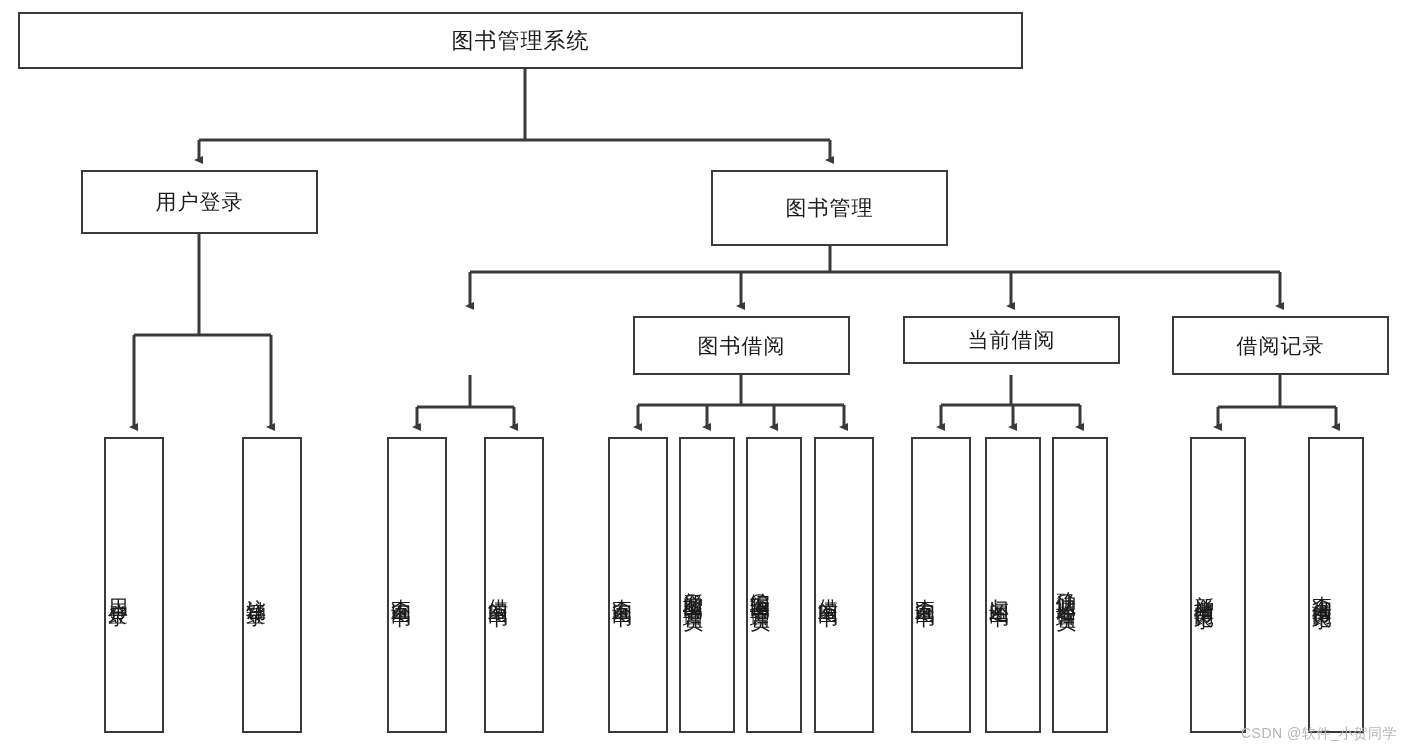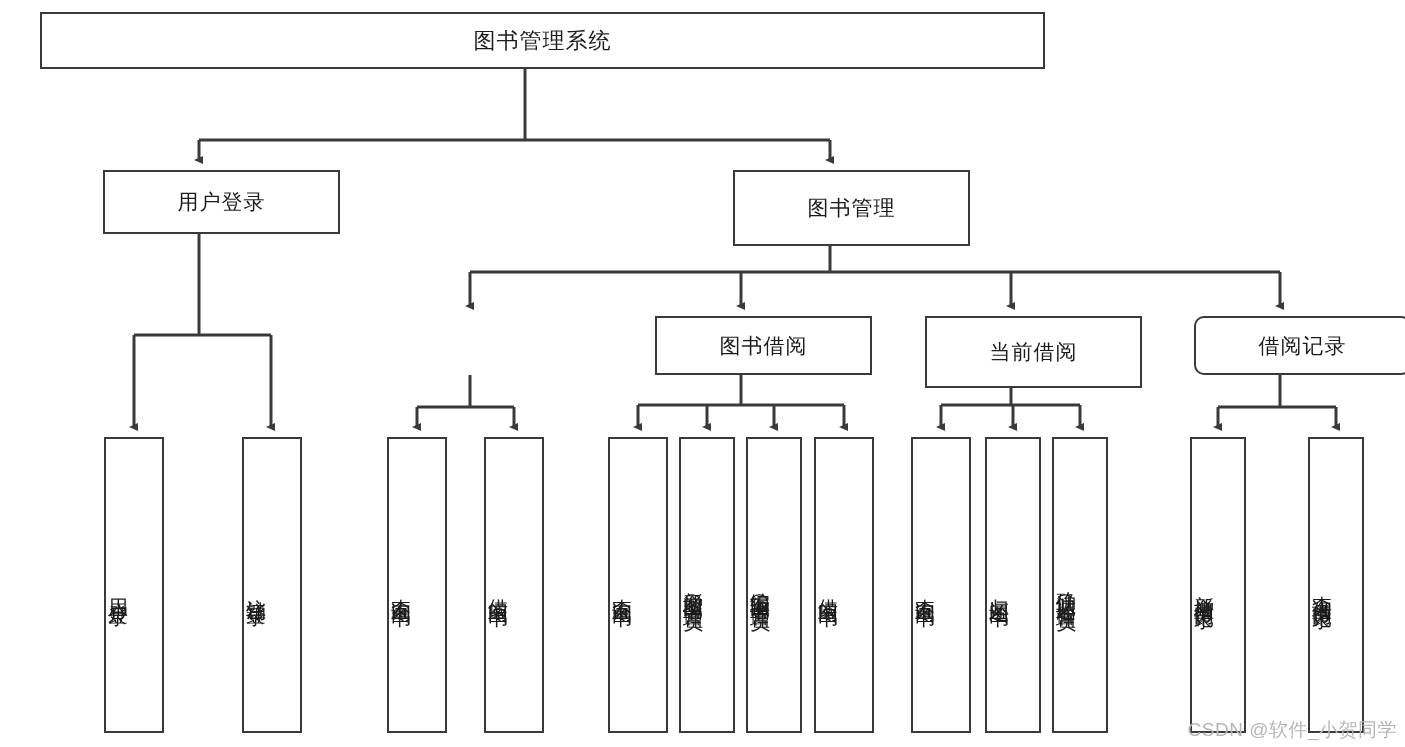--- a/index.html
+++ b/index.html
@@ -30,21 +30,20 @@
     border: 2px solid #3a3a3a;
     background: #ffffff;
     display: flex;
     align-items: center;
     justify-content: center;
     color: #1b1b1b;
   }
   .node.horiz {
     font-size: 21px;
     letter-spacing: 1px;
-    margin-left: 22px;
   }
   .node.root {
     font-size: 22px;
   }
   .node.leaf {
     align-items: center;
     justify-content: flex-start;
     padding-top: 8px;
   }
   .vtext {
@@ -53,21 +52,21 @@
     font-size: 20px;
     line-height: 1.22;
     letter-spacing: 3px;
     color: #1b1b1b;
     white-space: nowrap;
   }
   .watermark {
     position: absolute;
     right: 8px;
     bottom: 4px;
-    font-size: 19px;
+    font-size: 14px;
     color: #b6b6b6;
     letter-spacing: 0.5px;
     white-space: nowrap;
     text-align: center;
   }
 </style>
 </head>
 <body>
 
 <div id="canvas">
@@ -129,24 +128,24 @@
   <div class="node horiz" style="left:81px; top:170px; width:237px; height:64px;">
     <span>用户登录</span>
   </div>
   <div class="node horiz" style="left:711px; top:170px; width:237px; height:76px;">
     <span>图书管理</span>
   </div>
 
   <div class="node horiz" style="left:633px; top:316px; width:217px; height:59px;">
     <span>图书借阅</span>
   </div>
-  <div class="node horiz" style="left:903px; top:316px; width:217px; height:72px;">
+  <div class="node horiz" style="left:903px; top:316px; width:217px; height:48px;">
     <span>当前借阅</span>
   </div>
-  <div class="node horiz" style="left:1172px; top:316px; width:217px; height:59px;border-radius:10px;">
+  <div class="node horiz" style="left:1172px; top:316px; width:217px; height:59px;">
     <span>借阅记录</span>
   </div>
 
   <div class="node leaf" style="left:104px; top:437px; width:60px; height:296px;">
     <span class="vtext">用户登录</span>
   </div>
   <div class="node leaf" style="left:242px; top:437px; width:60px; height:296px;">
     <span class="vtext">注销登录</span>
   </div>
   <div class="node leaf" style="left:387px; top:437px; width:60px; height:296px;">

